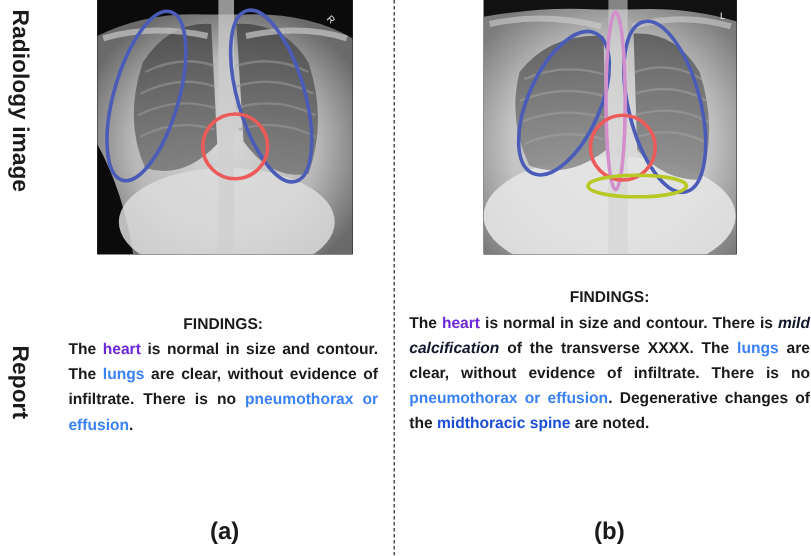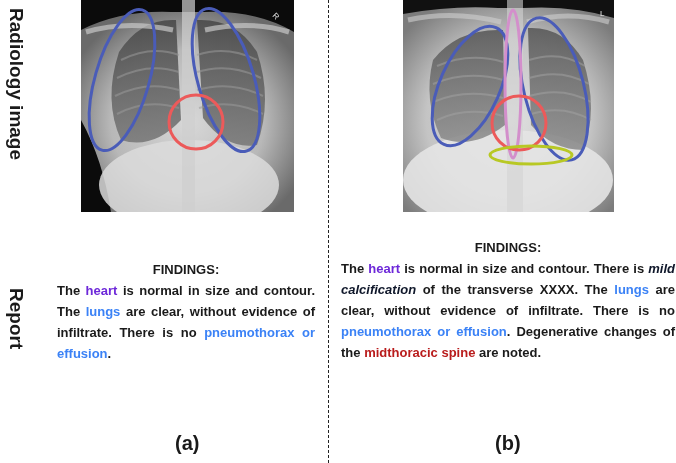--- a/index.html
+++ b/index.html
@@ -11,21 +11,21 @@
   .xray svg { display:block; }
   .divider { position:absolute; left:328px; top:0; width:0; height:463px;
              border-left:1.5px dashed #222; }
   .report { position:absolute; font-weight:bold; font-size:13px; line-height:21px;
             text-align:justify; text-align-last:left; }
   .report .title { display:block; text-align:center; text-align-last:center; }
   .caption { position:absolute; font-weight:bold; font-size:20px; }
   .hl-heart { color:#6d28d9; }
   .hl-lung { color:#3b82f6; }
   .hl-calc { color:#0f172a;font-style:italic; }
-  .hl-spine { color:#b91c1c; }
+  .hl-spine { color:#1d4ed8; }
 </style>
 </head>
 <body>
 
 <div class="row-label" style="left:27px; top:8px;">Radiology image</div>
 <div class="row-label" style="left:27px; top:288px;">Report</div>
 
 <div class="xray" style="left:81px; top:0px; width:213px; height:212px;">
   <svg width="213" height="212" viewBox="0 0 213 212">
     <defs>

